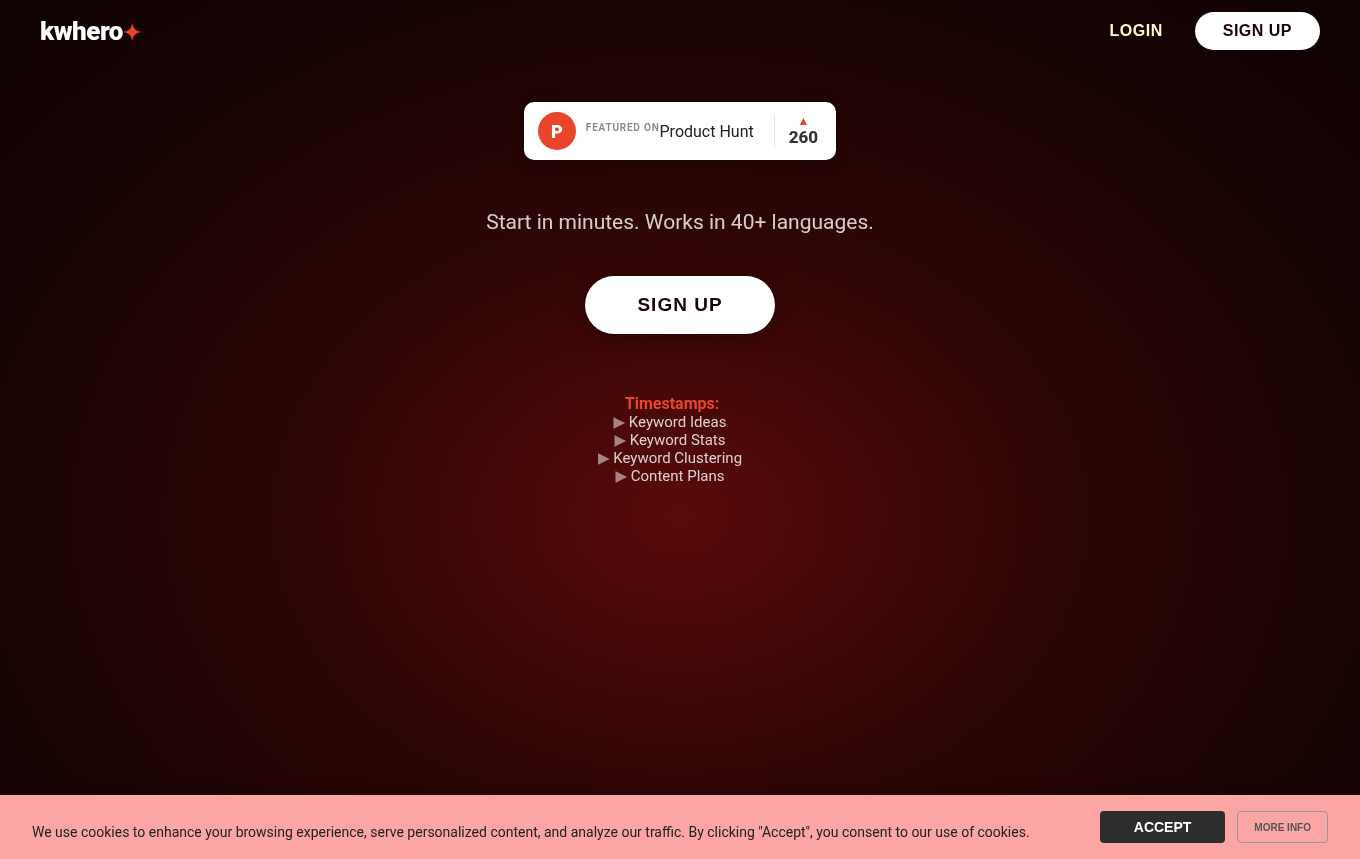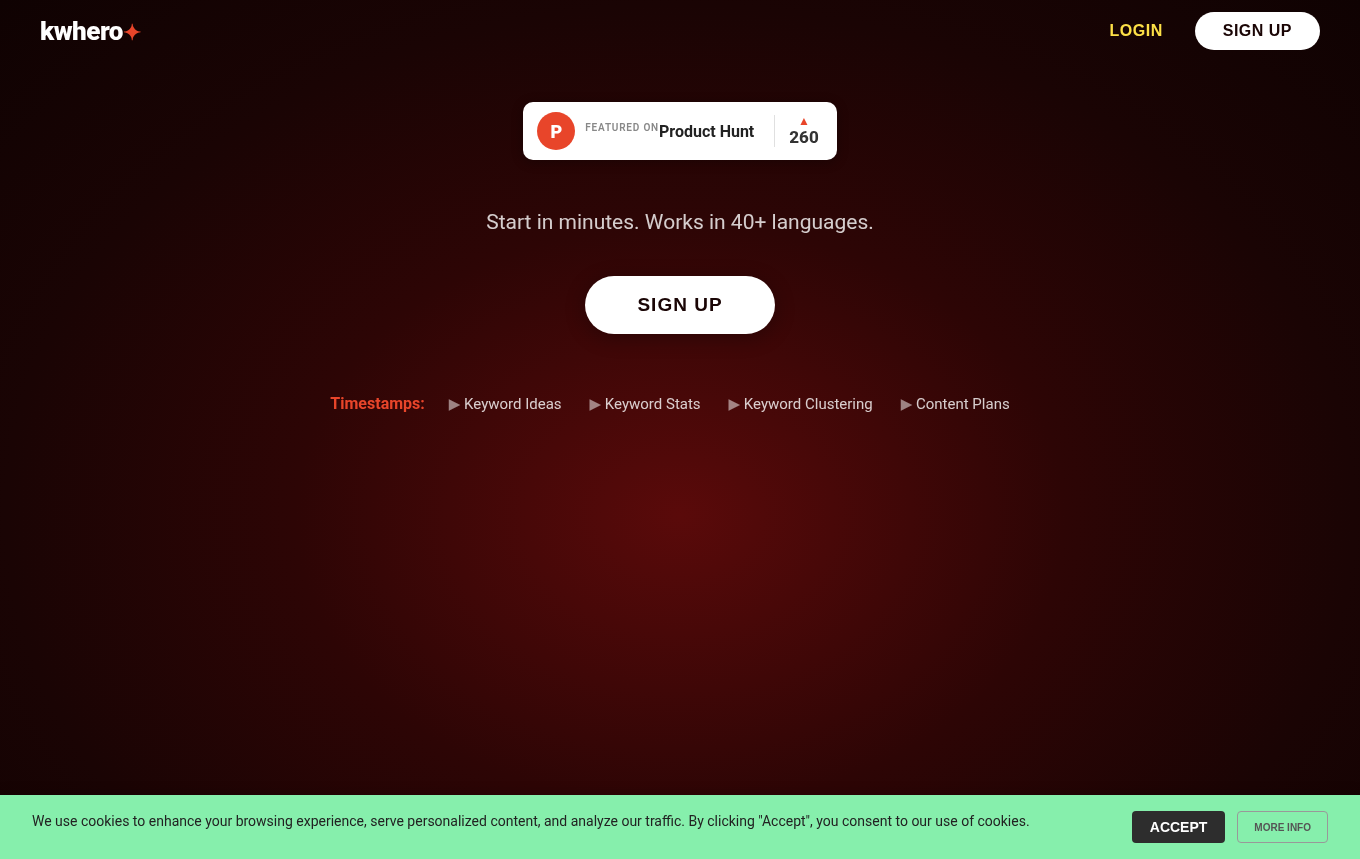--- a/index.html
+++ b/index.html
@@ -78,21 +78,21 @@
 
     .nav-right {
       display: flex;
       align-items: center;
       gap: 16px;
     }
 
     .btn-login {
       background: none;
       border: none;
-      color: #fde047;
+      color: #fef9c3;
       font-size: 16px;
       font-weight: 600;
       cursor: pointer;
       padding: 8px 16px;
       letter-spacing: 0.5px;
     }
 
     .btn-signup {
       background: #fff;
       color: #1a0505;
@@ -146,21 +146,21 @@
     .ph-featured-label {
       font-size: 10px;
       font-weight: 600;
       color: #888;
       letter-spacing: 0.8px;
       text-transform: uppercase;
     }
 
     .ph-product-name {
       font-size: 16px;
-      font-weight: 700;
+      font-weight: 400;
       color: #222;
     }
 
     .ph-votes {
       display: flex;
       flex-direction: column;
       align-items: center;
       margin-left: 10px;
       border-left: 1px solid #e0e0e0;
       padding-left: 14px;
@@ -219,25 +219,26 @@
       padding: 18px 52px;
       letter-spacing: 1px;
       box-shadow: 0 4px 20px rgba(0,0,0,0.3);
     }
 
     
     .timestamps-bar {
       display: flex;
       align-items: center;
       justify-content: center;
-      gap: 8px;
+      gap: 0;
       padding: 30px 60px 10px;
       flex-wrap: wrap;
       font-size: 16px;
       color: rgba(255,255,255,0.75);
+      flex-direction: column;
     }
 
     .timestamps-label {
       color: #e8452a;
       font-weight: 700;
       margin-right: 16px;
       font-size: 16px;
     }
 
     .ts-item {
@@ -250,24 +251,24 @@
       content: '▶ ';
       color: rgba(255,255,255,0.5);
     }
 
     
     .cookie-banner {
       position: fixed;
       bottom: 0;
       left: 0;
       right: 0;
-      background: #86efac;
+      background: #fca5a5;
       color: #222;
       display: flex;
-      align-items: flex-start;
+      align-items: flex-end;
       justify-content: space-between;
       padding: 16px 32px;
       z-index: 100;
       font-size: 14px;
       box-shadow: 0 -2px 12px rgba(0,0,0,0.15);
     }
 
     .cookie-text {
       flex: 1;
       margin-right: 30px;
@@ -281,21 +282,21 @@
     }
 
     .btn-accept {
       background: #2d2d2d;
       color: #fff;
       border: none;
       border-radius: 4px;
       font-size: 14px;
       font-weight: 600;
       cursor: pointer;
-      padding: 8px 18px;
+      padding: 8px 34px;
     }
 
     .btn-more-info {
       background: none;
       border: 1px solid #999;
       border-radius: 4px;
       color: #555;
       font-size: 10px;
       font-weight: 600;
       cursor: pointer;

